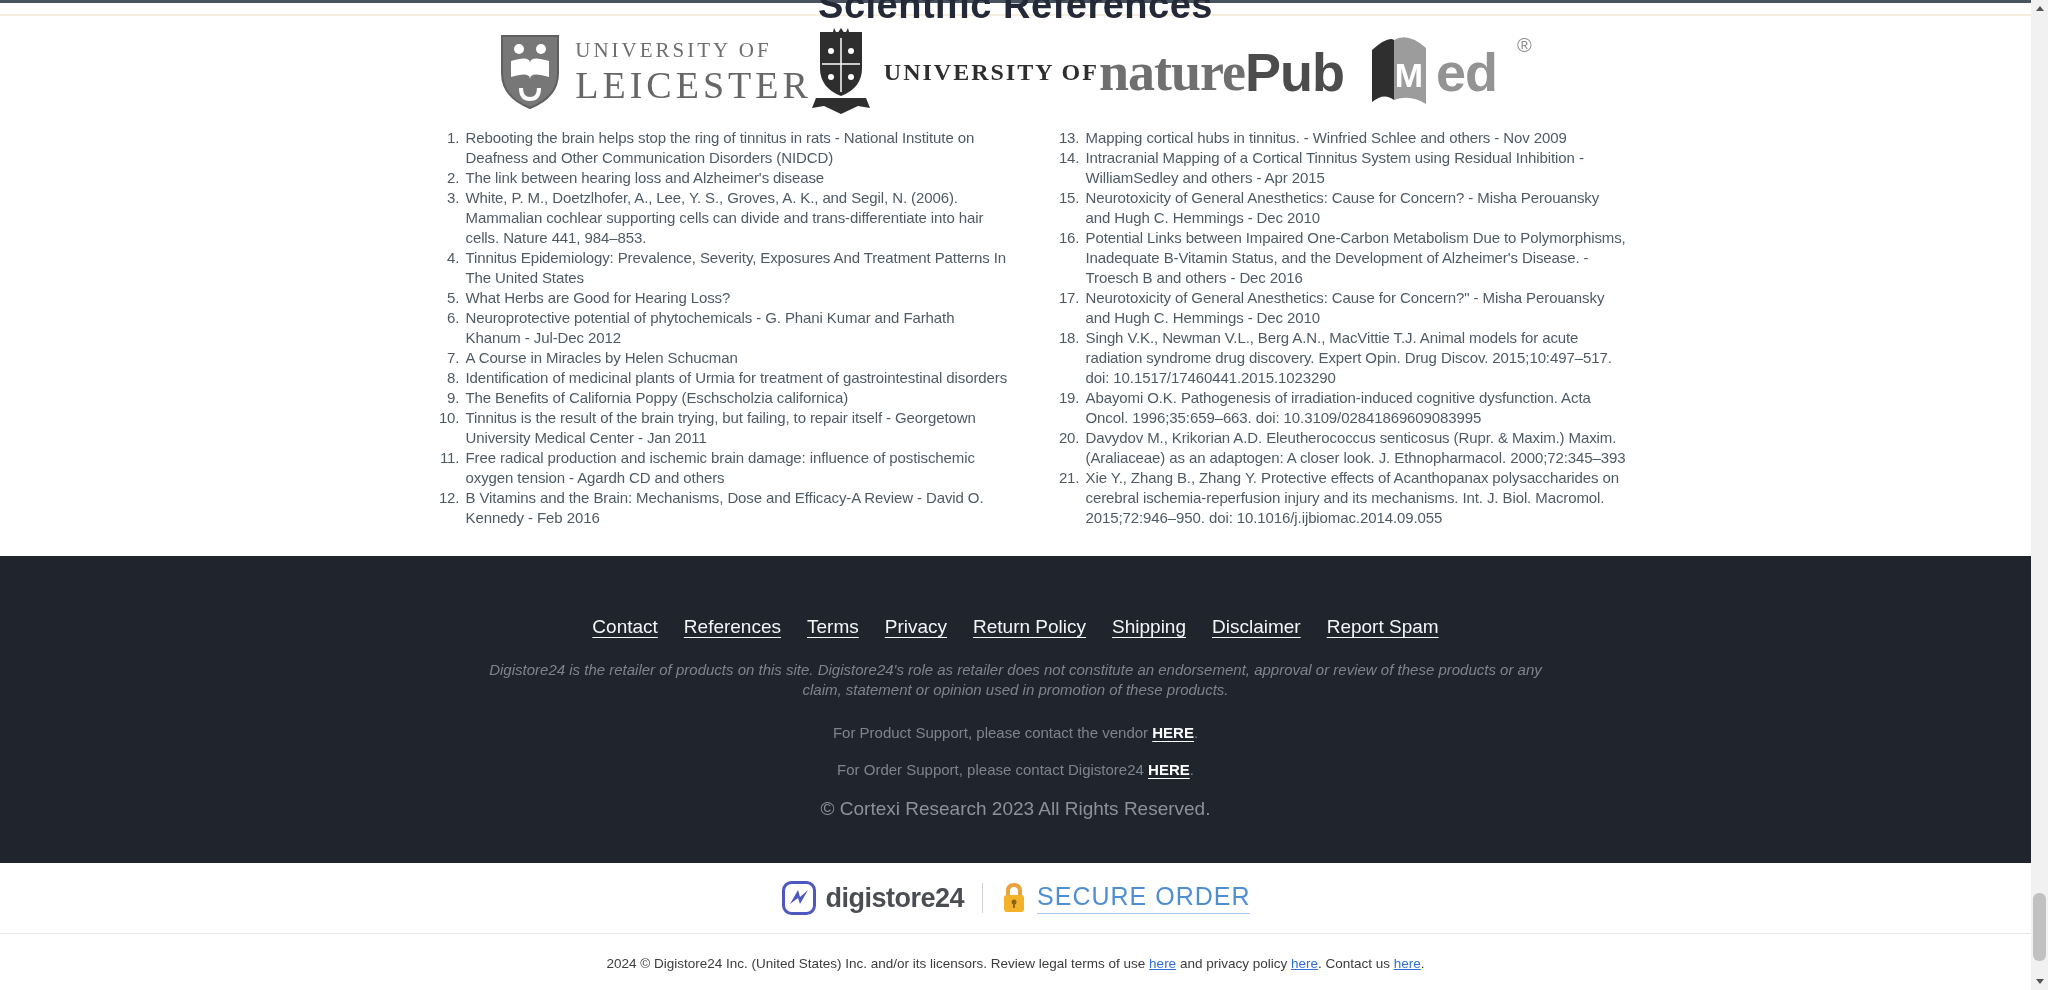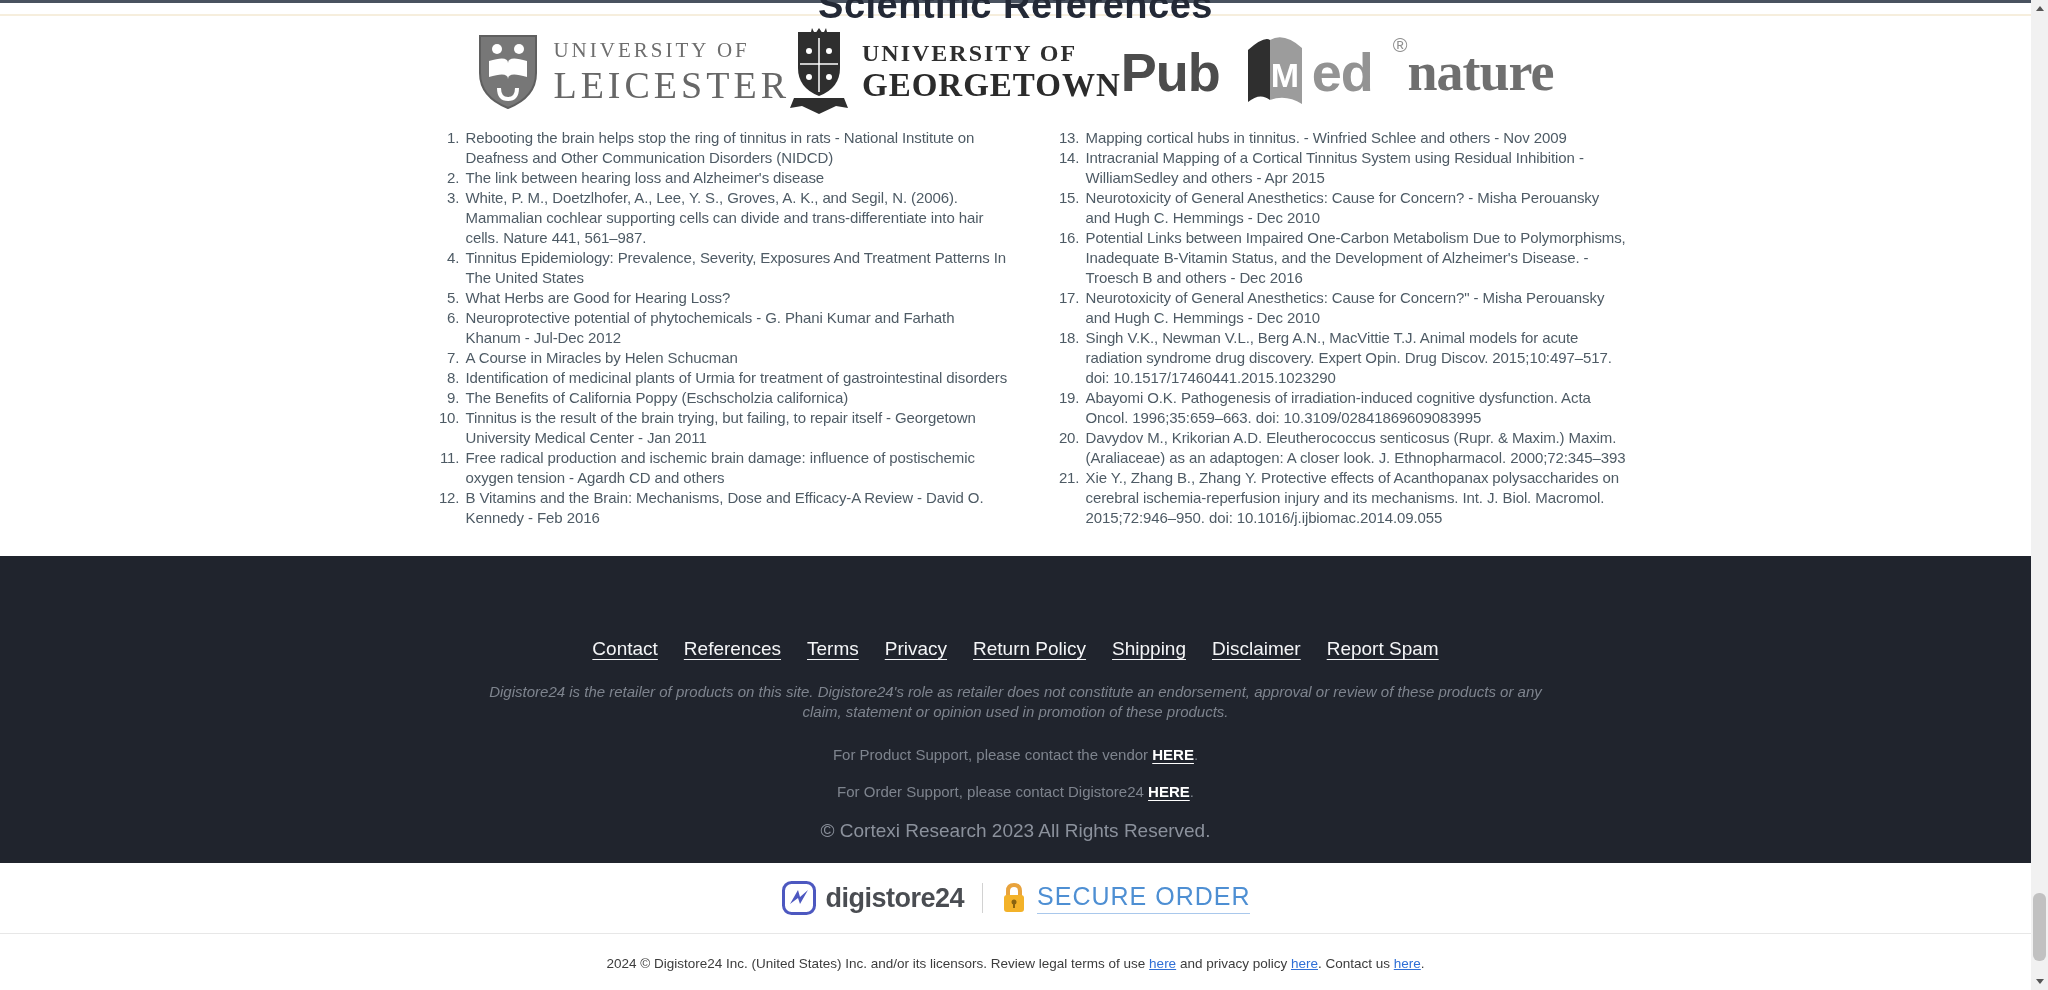--- a/index.html
+++ b/index.html
@@ -36,21 +36,21 @@
   .refs { display:flex; justify-content:center; gap:40px; margin-top:12px;margin-left:24px; }
   .ref-col { width:580px; list-style:decimal outside; padding-left:36px;
              font-size:15px; line-height:20px; color:#4e5b65; letter-spacing:-.1px; }
   .ref-col li { padding-left:2px; }
 
   
   .footer { margin-top:28px; height:307px; background:#20242d; color:#818792;
             text-align:center; padding-top:60px; }
   .footer-links { display:flex; justify-content:center; gap:26px; margin-bottom:22px; }
   .footer-links a { color:#f4f5f7; font-size:19px; font-weight:500; text-decoration:underline;
-                    text-underline-offset:4px; cursor:pointer;margin-top:22px; }
+                    text-underline-offset:4px; cursor:pointer; }
   .disclaimer { max-width:1080px; margin:0 auto 24px; font-size:15px; line-height:20px; color:#7e848e;font-style:italic; }
   .support { font-size:15px; margin-bottom:20px; color:#7e848e; }
   .support .here { color:#ffffff; font-weight:700; text-decoration:underline;
                    text-underline-offset:3px; cursor:pointer; }
   .copyright { font-size:19px; color:#8b919c; margin-top:11px; }
 
   
   .secure-bar { height:70px; display:flex; align-items:center; justify-content:center; gap:18px; background:#fff; }
   .ds-logo { display:flex; align-items:center; gap:9px; }
   .ds-text { font-size:27px; font-weight:700; color:#4a4d52; letter-spacing:-.5px; }
@@ -108,45 +108,44 @@
         <line x1="29" y1="12" x2="29" y2="66" stroke="#ffffff" stroke-width="1.5"></line>
         <line x1="10" y1="38" x2="48" y2="38" stroke="#ffffff" stroke-width="1.5"></line>
         <circle cx="19" cy="25" r="3" fill="#ffffff"></circle>
           <circle cx="39" cy="25" r="3" fill="#ffffff"></circle>
         <circle cx="19" cy="51" r="3" fill="#ffffff"></circle>
           <circle cx="39" cy="51" r="3" fill="#ffffff"></circle>
         <path d="M4 72 L54 72 L58 82 L46 80 L29 88 L12 80 L0 82 Z" fill="#2e2e2e"></path>
       </svg>
       <div class="geo-text serif">
         <div class="l1">UNIVERSITY OF</div>
-        <div class="l2">GEORGETOWN</div>
       </div>
+    </div>
+
+    <div class="logo">
+      <span class="nature-text">nature</span>
     </div>
 
     <div class="logo pubmed">
       <span class="pm-pub">Pub</span>
       <svg class="pm-book" width="68" height="80" viewBox="0 0 68 80">
         <path d="M12 18 Q28 4 34 8 L34 68 Q24 60 12 70 Z" fill="#2f2f2f"></path>
         <path d="M34 8 Q48 0 66 16 L66 72 Q50 62 34 68 Z" fill="#9c9c9c"></path>
         <text x="49" y="55" fill="#ffffff" font-size="34" font-weight="bold" font-family="Liberation Sans, sans-serif" text-anchor="middle">M</text>
       </svg>
       <span class="pm-ed">ed</span>
       <span class="pm-reg">®</span>
     </div>
-
-    <div class="logo">
-      <span class="nature-text">nature</span>
-    </div>
   </div>
 
   <div class="refs">
     <ol class="ref-col" start="1">
         <li>Rebooting the brain helps stop the ring of tinnitus in rats - National Institute on Deafness and Other Communication Disorders (NIDCD)</li>
         <li>The link between hearing loss and Alzheimer's disease</li>
-        <li>White, P. M., Doetzlhofer, A., Lee, Y. S., Groves, A. K., and Segil, N. (2006). Mammalian cochlear supporting cells can divide and trans-differentiate into hair cells. Nature 441, 561–987.</li>
+        <li>White, P. M., Doetzlhofer, A., Lee, Y. S., Groves, A. K., and Segil, N. (2006). Mammalian cochlear supporting cells can divide and trans-differentiate into hair cells. Nature 441, 984–853.</li>
         <li>Tinnitus Epidemiology: Prevalence, Severity, Exposures And Treatment Patterns In The United States</li>
         <li>What Herbs are Good for Hearing Loss?</li>
         <li>Neuroprotective potential of phytochemicals - G. Phani Kumar and Farhath Khanum - Jul-Dec 2012</li>
         <li>A Course in Miracles by Helen Schucman</li>
         <li>Identification of medicinal plants of Urmia for treatment of gastrointestinal disorders</li>
         <li>The Benefits of California Poppy (Eschscholzia californica)</li>
         <li>Tinnitus is the result of the brain trying, but failing, to repair itself - Georgetown University Medical Center - Jan 2011</li>
         <li>Free radical production and ischemic brain damage: influence of postischemic oxygen tension - Agardh CD and others</li>
         <li>B Vitamins and the Brain: Mechanisms, Dose and Efficacy-A Review - David O. Kennedy - Feb 2016</li>
       </ol>

